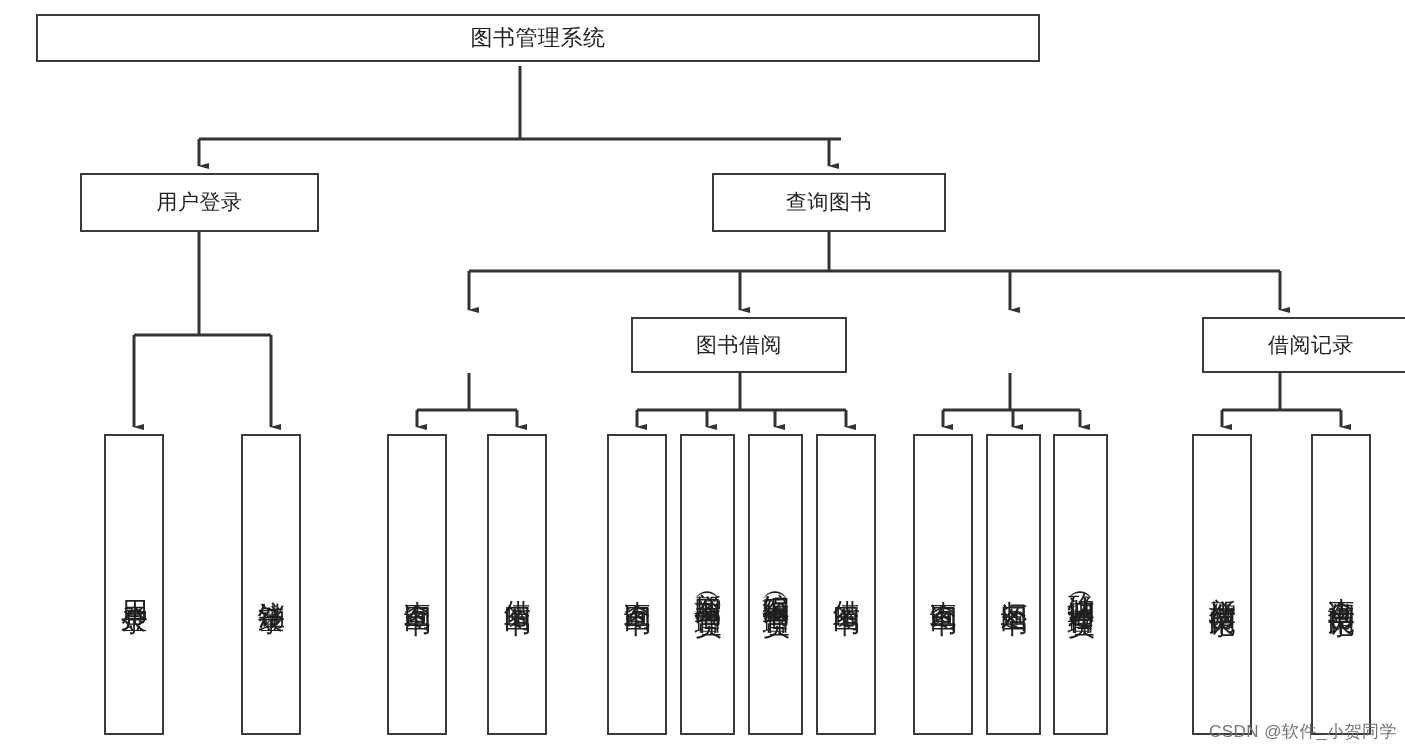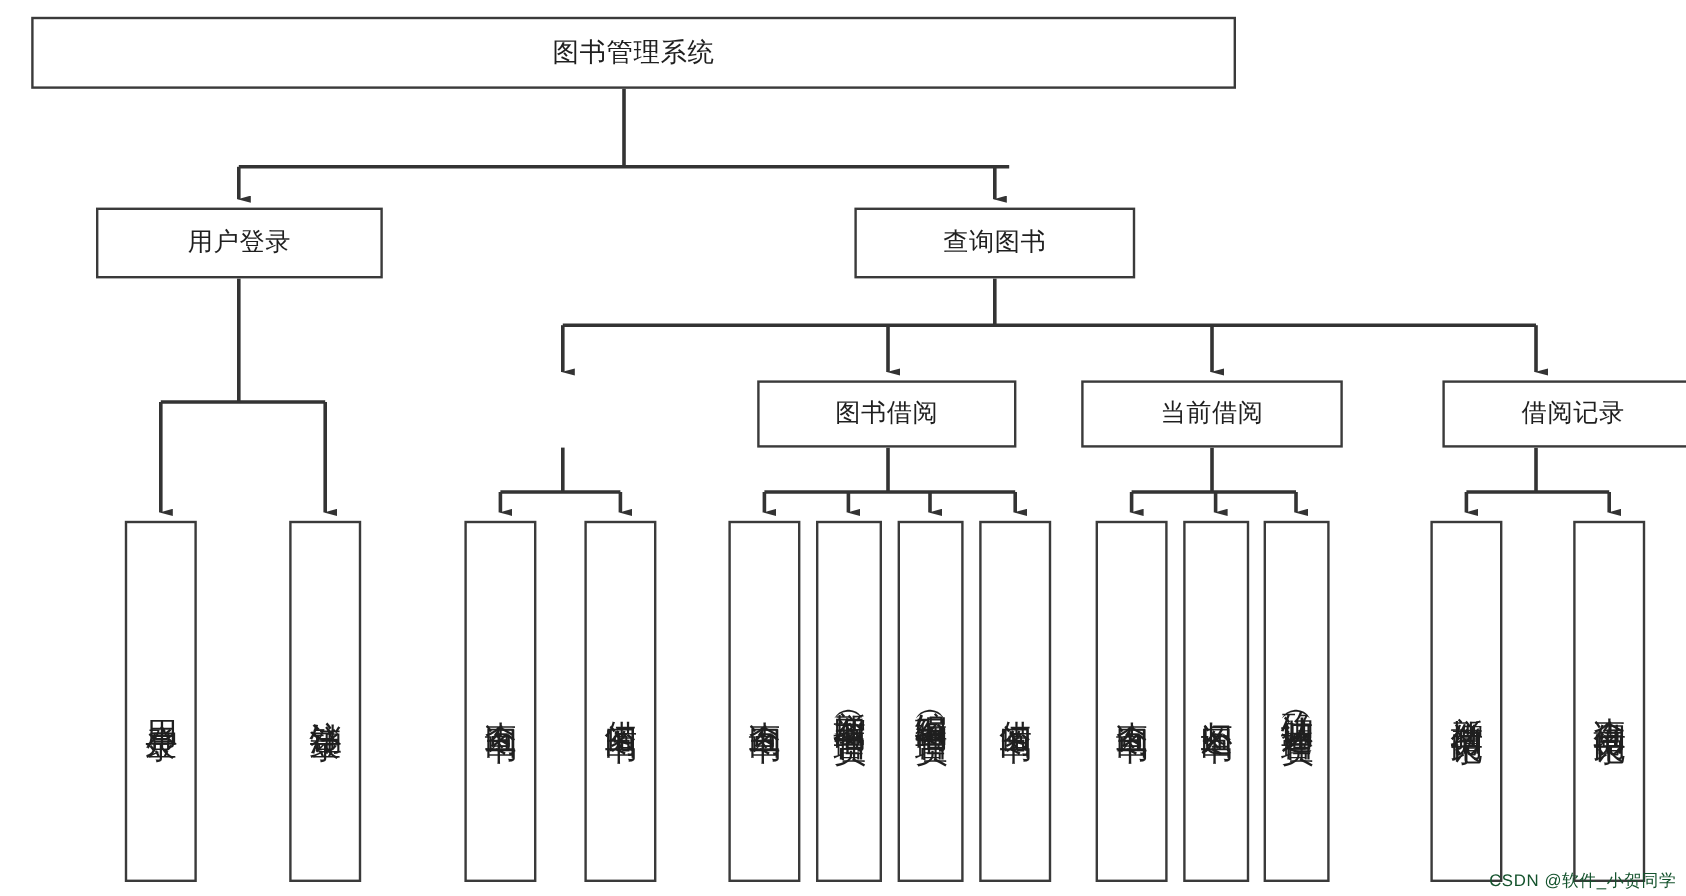--- a/index.html
+++ b/index.html
@@ -68,22 +68,22 @@
     margin: 0 auto;
     height: 100%;
     display: flex;
     align-items: center;
     justify-content: center;
   }
   .watermark {
     position: absolute;
     right: 8px;
     bottom: 4px;
-    font-size: 14px;
-    color: #14532d;
+    font-size: 17px;
+    color: #737373;
     letter-spacing: 0.5px;
     white-space: nowrap;
     z-index: 3;
     font-family: "Liberation Sans", "DejaVu Sans", sans-serif;
   }
 </style>
 </head>
 <body>
 
 <div id="diagram">
@@ -134,37 +134,34 @@
       <path d="M1013,410 L1013,427" marker-end="url(#arrow)"></path>
       <path d="M1080,410 L1080,427" marker-end="url(#arrow)"></path>
 
       <path d="M1280,373 L1280,410"></path>
       <path d="M1222,410 L1341,410"></path>
       <path d="M1222,410 L1222,427" marker-end="url(#arrow)"></path>
       <path d="M1341,410 L1341,427" marker-end="url(#arrow)"></path>
     </g>
   </svg>
 
-  <div class="node horiz root" style="left:26px; top:14px; width:1004px; height:60px;">
+  <div class="node horiz root" style="left:36px; top:14px; width:1004px; height:48px;">
     <span class="label">图书管理系统</span>
   </div>
 
   <div class="node horiz" style="left:80px; top:173px; width:239px; height:59px;">
     <span class="label">用户登录</span>
   </div>
   <div class="node horiz" style="left:712px; top:173px; width:234px; height:59px;">
     <span class="label">查询图书</span>
   </div>
 
   <div class="node horiz" style="left:631px; top:317px; width:216px; height:56px;">
     <span class="label">图书借阅</span>
   </div>
-  <div class="node horiz" style="left:901px; top:317px; width:218px; height:56px;">
-    <span class="label">当前借阅</span>
-  </div>
   <div class="node horiz" style="left:1171px; top:317px; width:218px; height:56px;margin-left:31px;">
     <span class="label">借阅记录</span>
   </div>
 
   <div class="node vert" style="left:104px; top:434px; width:60px; height:301px;">
     <span class="label">用户登录</span>
   </div>
   <div class="node vert" style="left:241px; top:434px; width:60px; height:301px;">
     <span class="label">注销登录</span>
   </div>

